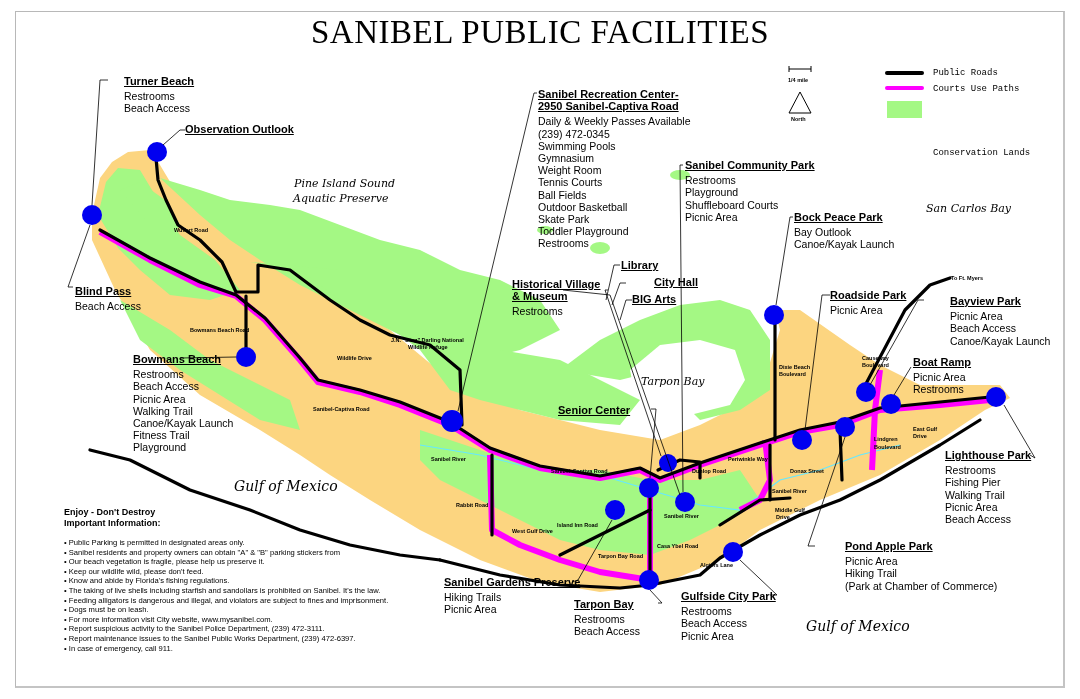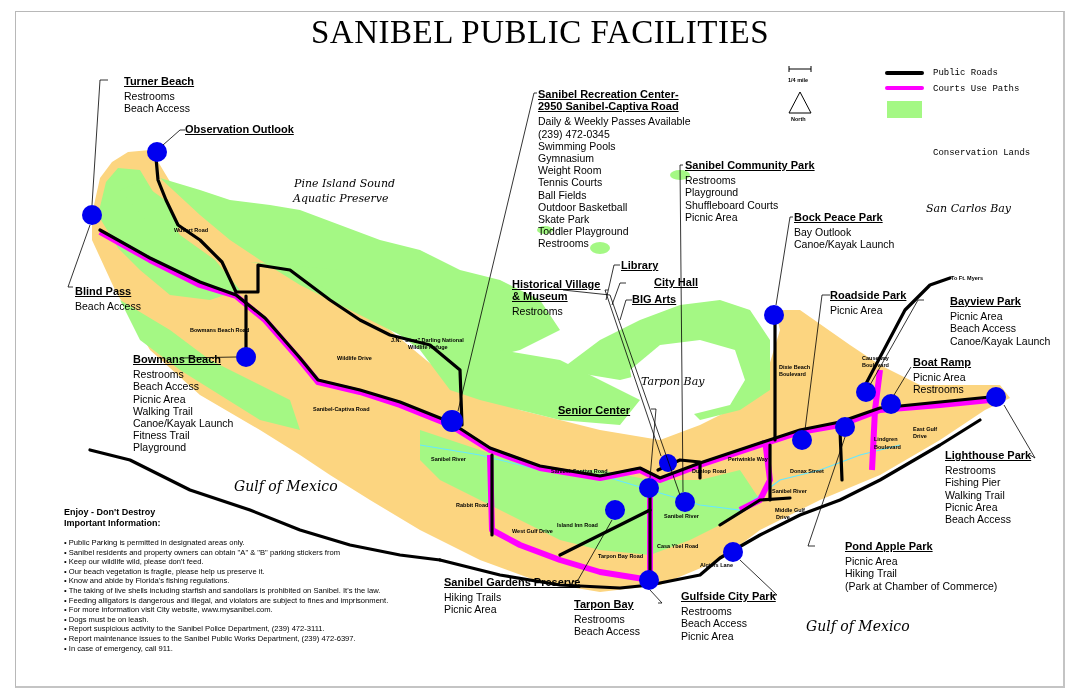--- a/index.html
+++ b/index.html
@@ -278,23 +278,23 @@
   <span class="it">Restrooms</span>
   <span class="it">Beach Access</span>
   <span class="it">Picnic Area</span>
 </div>
 
 <div class="info">
   <span class="h">Enjoy - Don't Destroy</span>
   <span class="h" style="margin-bottom:9px">Important Information:</span>
   <span class="b">• Public Parking is permitted in designated areas only.</span>
   <span class="b">• Sanibel residents and property owners can obtain "A" &amp; "B" parking stickers from</span>
+  <span class="b">• Our beach vegetation is fragile, please help us preserve it.</span>
   <span class="b">• Keep our wildlife wild, please don't feed.</span>
-  <span class="b">• Our beach vegetation is fragile, please help us preserve it.</span>
   <span class="b">• Know and abide by Florida's fishing regulations.</span>
   <span class="b">• The taking of live shells including starfish and sandollars is prohibited on Sanibel.  It's the law.</span>
   <span class="b">• Feeding alligators is dangerous and illegal, and violators are subject to fines and imprisonment.</span>
+  <span class="b">• Dogs must be on leash.</span>
   <span class="b">• For more information visit City website, www.mysanibel.com.</span>
-  <span class="b">• Dogs must be on leash.</span>
   <span class="b">• Report suspicious activity to the Sanibel Police Department, (239) 472-3111.</span>
   <span class="b">• Report maintenance issues to the Sanibel Public Works Department, (239) 472-6397.</span>
   <span class="b">• In case of emergency, call 911.</span>
 </div>
 
 </body></html>

